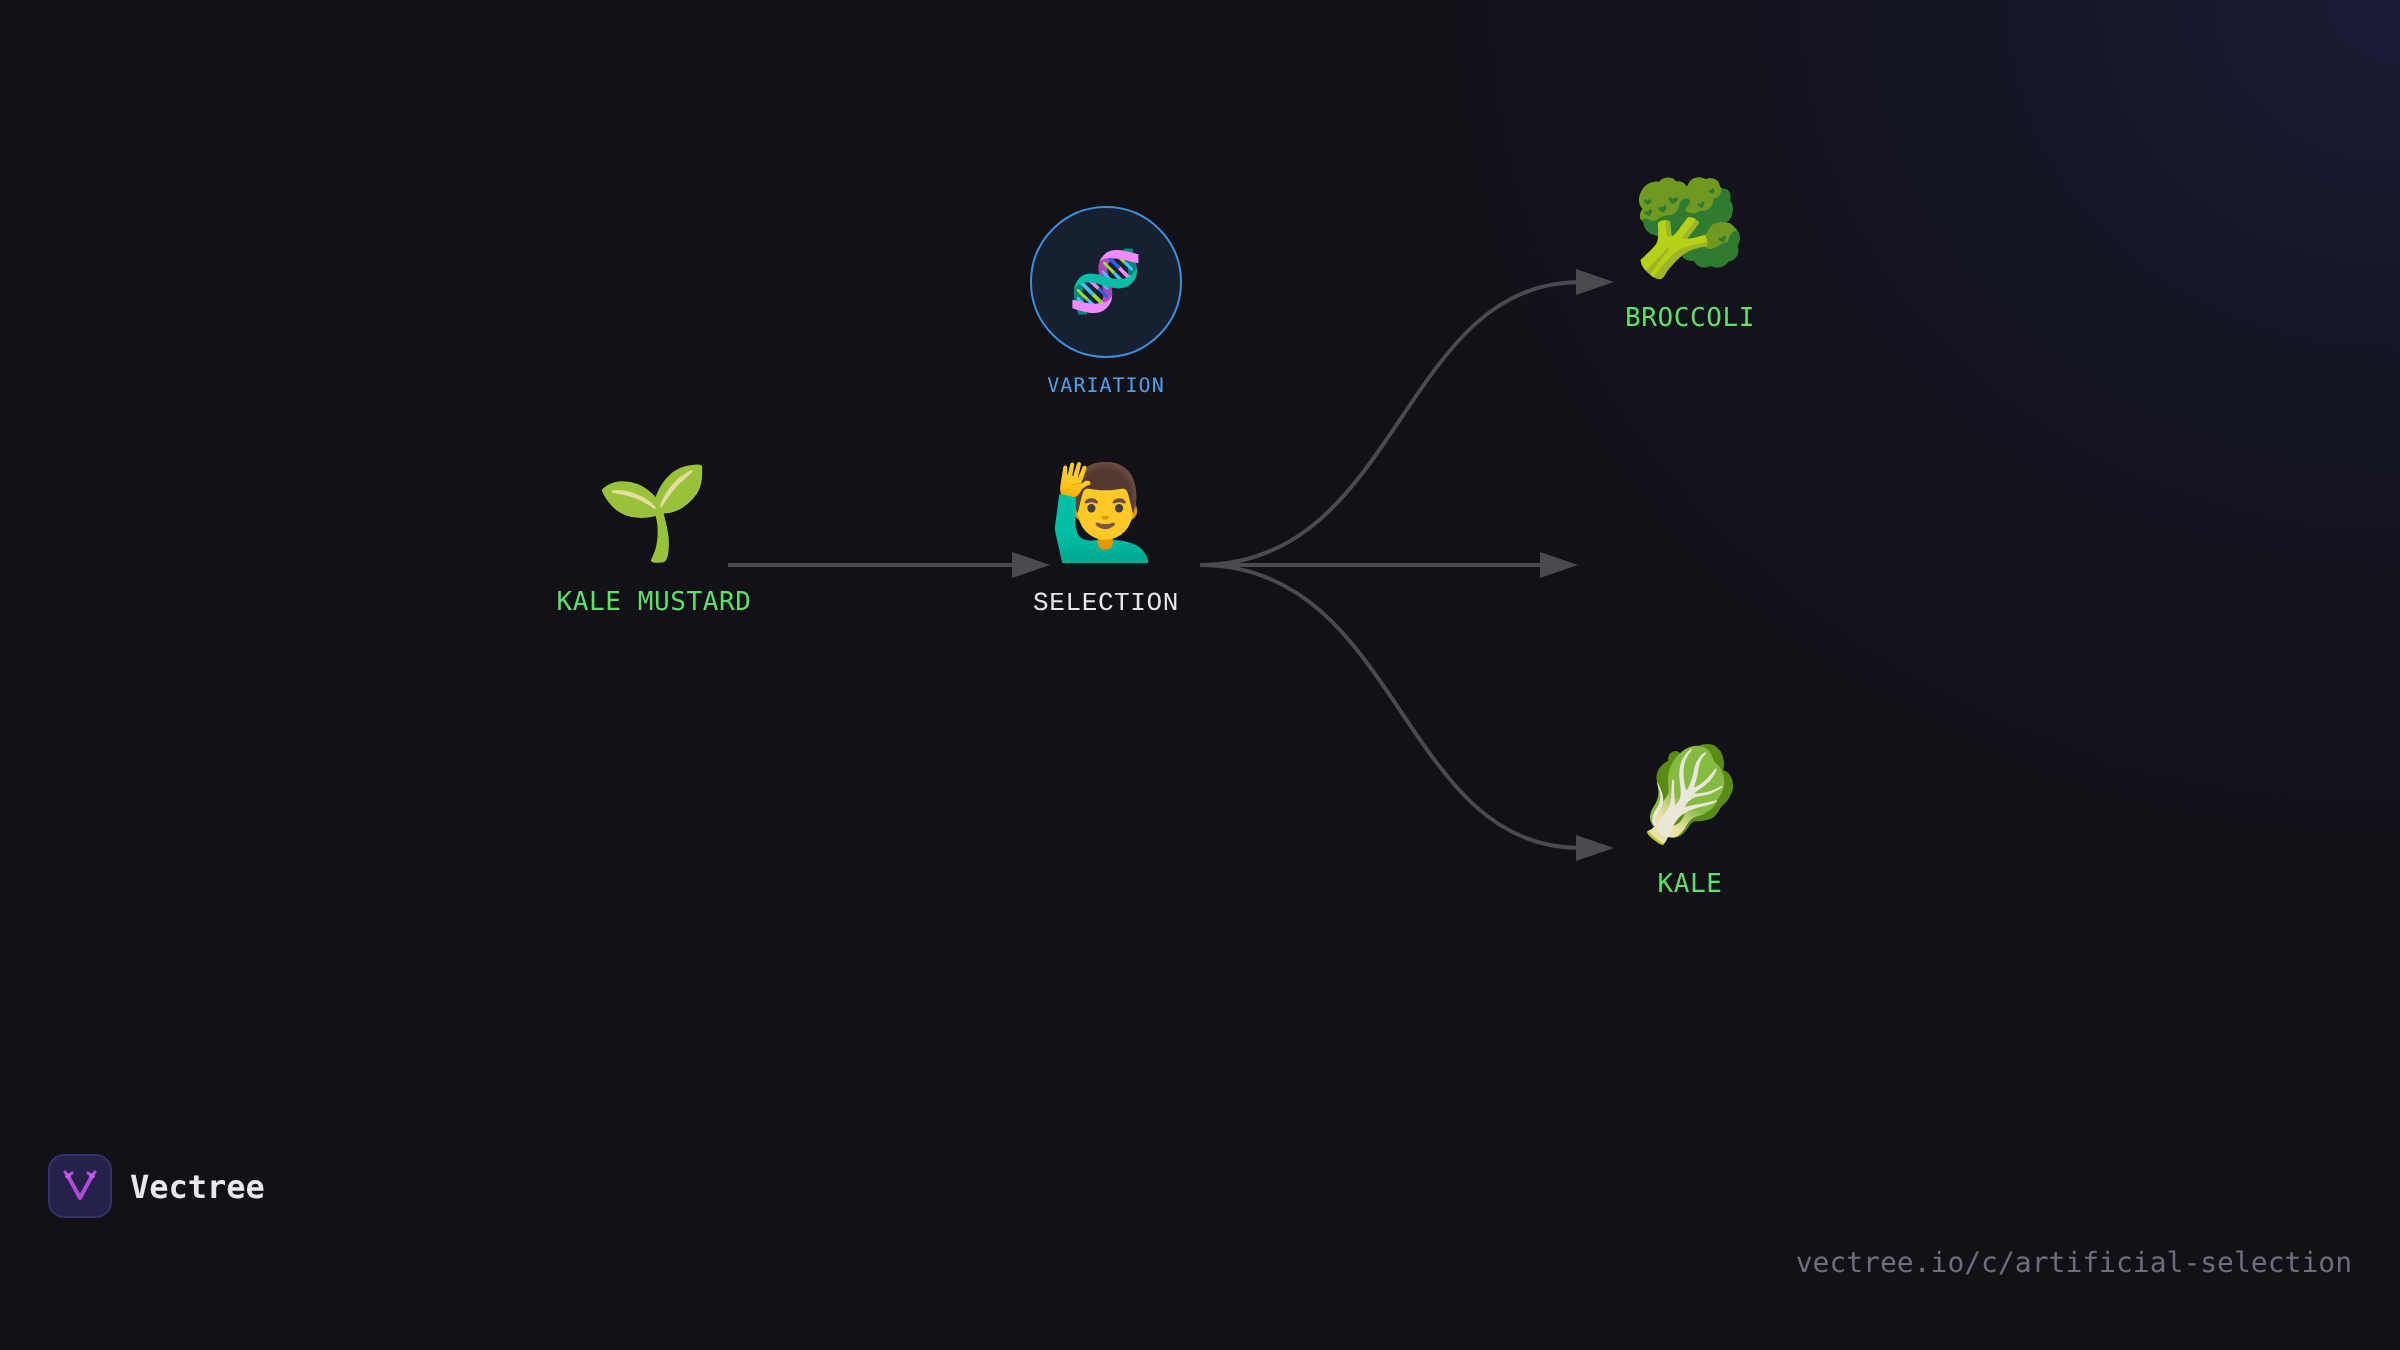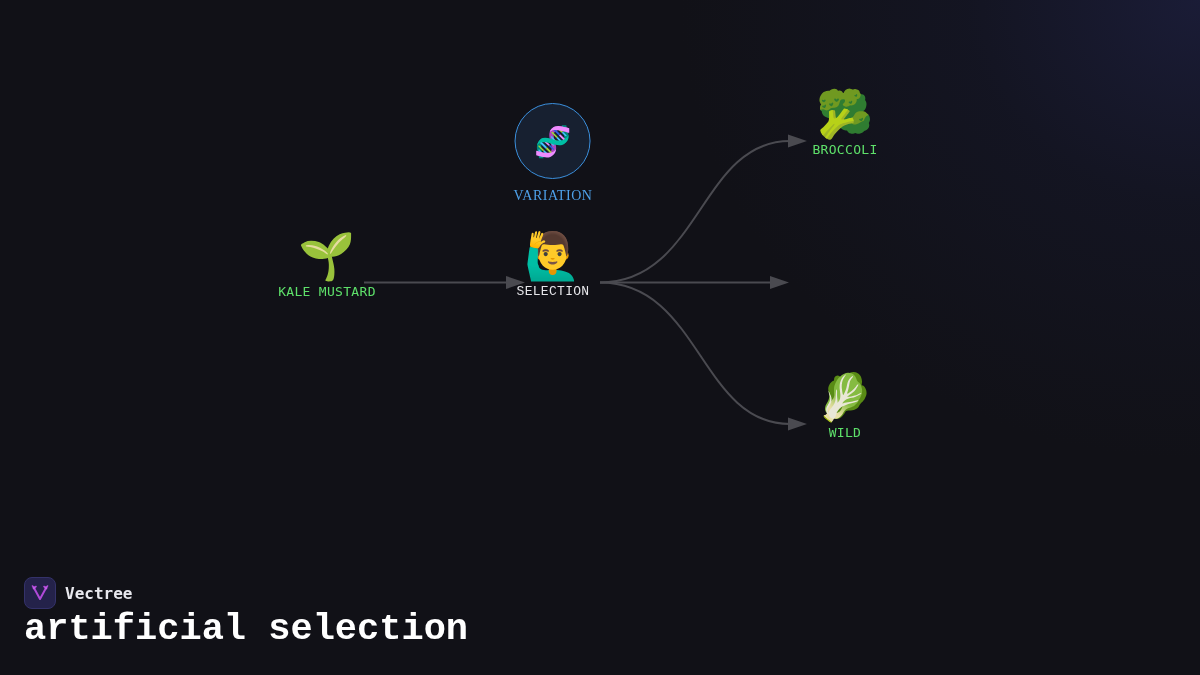--- a/index.html
+++ b/index.html
@@ -34,42 +34,42 @@
     }
     .emoji {
       font-size: 46px;
       line-height: 56px;
       height: 56px;
       font-family: "DejaVu Sans", sans-serif;
     }
     .label {
       font-size: 13px;
       letter-spacing: 0.3px;
+      margin-top: 10px;
       white-space: nowrap;
     }
     .label.green { color: #5ee06a; }
     .label.white { color: #e6e6ea; font-family: Liberation Mono, monospace; }
     .variation-circle {
       width: 74px;
       height: 74px;
       border-radius: 50%;
       border: 1.5px solid #3b8fdc;
       background: #172030;
       display: flex;
       align-items: center;
       justify-content: center;
       font-size: 30px;
       font-family: "DejaVu Sans", sans-serif;
     }
     .variation-label {
       color: #4ea0e8;
-      font-size: 14px;
+      font-size: 10px;
       margin-top: 9px;
       letter-spacing: 0.5px;
-      font-family: Liberation Serif, serif;
     }
     .brand {
       position: absolute;
       left: 24px;
       top: 577px;
       display: flex;
       align-items: center;
       gap: 9px;
     }
     .brand-logo {
@@ -157,31 +157,31 @@
     <div class="label white">SELECTION</div>
   </div>
 
   <div class="node" style="left:845px; top:86px;">
     <div class="emoji">🥦</div>
     <div class="label green">BROCCOLI</div>
   </div>
 
   <div class="node" style="left:845px; top:369px;">
     <div class="emoji">🥬</div>
-    <div class="label green">WILD</div>
+    <div class="label green">KALE</div>
   </div>
 
   <div class="brand">
     <div class="brand-logo">
       <svg width="20" height="20" viewBox="0 0 20 20">
         <path d="M4,5 L10,16 L16,5" fill="none" stroke="#b04ad8" stroke-width="2" stroke-linecap="round" stroke-linejoin="round"></path>
         <path d="M4,5 L2.5,3 M4,5 L6,3.5 M16,5 L14,3.5 M16,5 L17.5,3" fill="none" stroke="#b04ad8" stroke-width="1.6" stroke-linecap="round"></path>
         <circle cx="4" cy="5" r="1.4" fill="#c25ae8"></circle>
         <circle cx="16" cy="5" r="1.4" fill="#c25ae8"></circle>
       </svg>
     </div>
     <span class="brand-name">Vectree</span>
   </div>
 
-  <div class="title">artificial selection</div>
 
+  <div class="url">vectree.io/c/artificial-selection</div>
 
 </div>
 
 </body></html>

